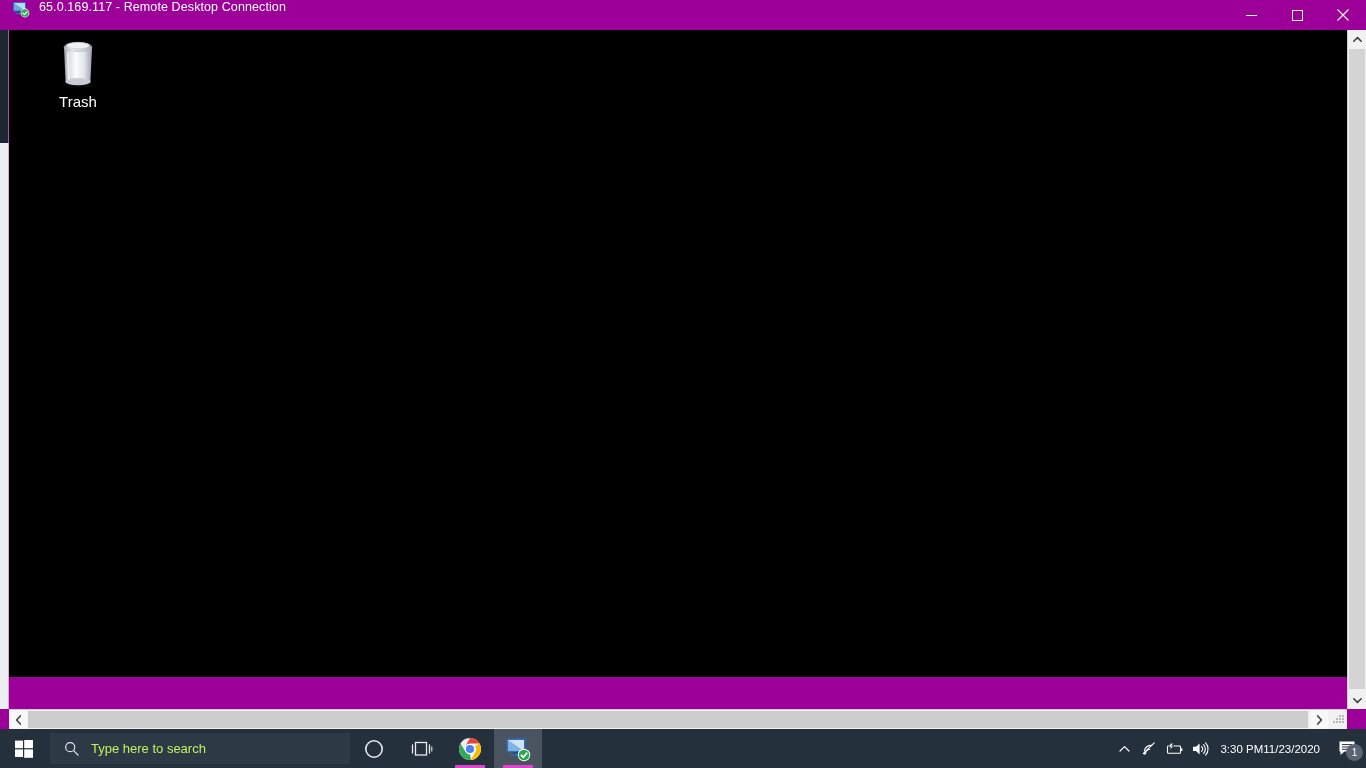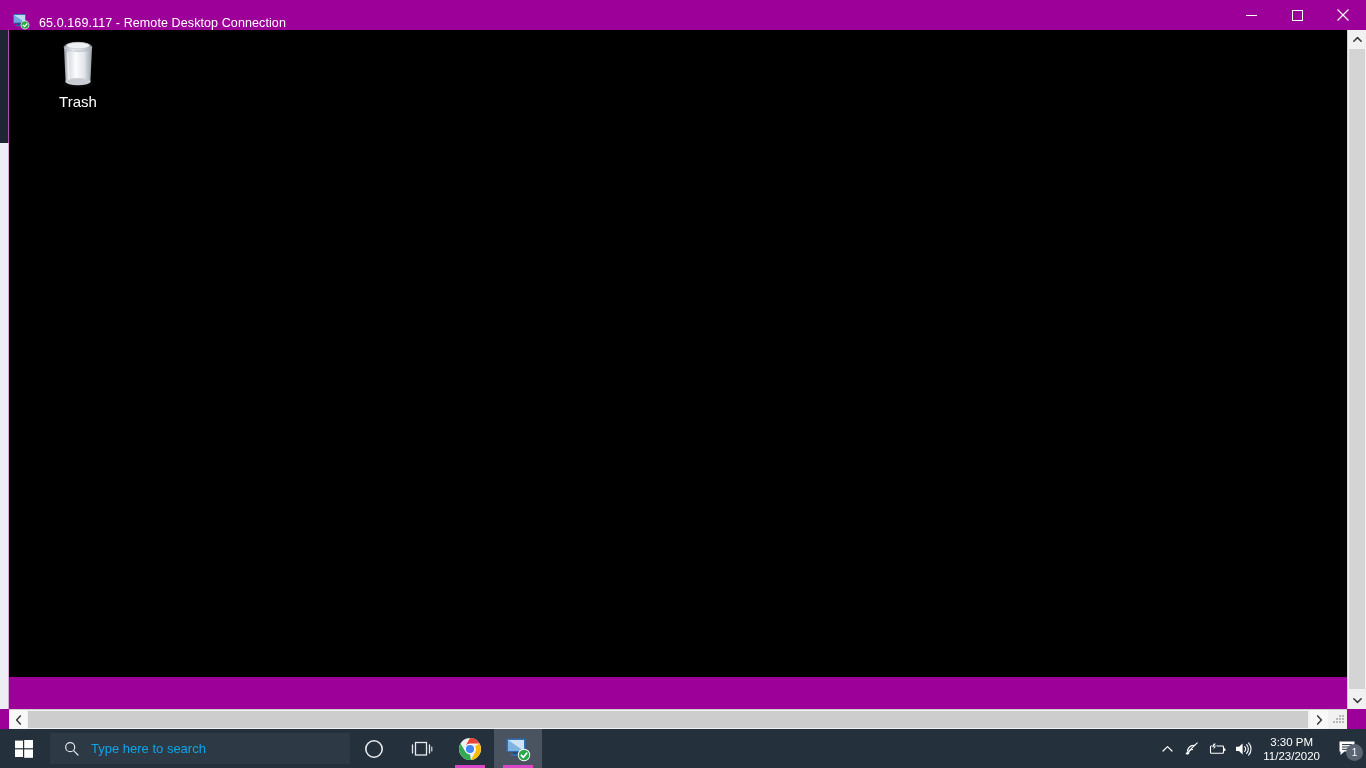--- a/index.html
+++ b/index.html
@@ -15,21 +15,21 @@
     position:absolute; left:0; top:0;
     width:1366px; height:729px;
     background:#9c0099;
   }
 
   
   #titlebar {
     position:absolute; left:0; top:0;
     width:1366px; height:30px;
     background:#9c0099;
-    display:flex; align-items:flex-end;border-radius:11px;
+    display:flex; align-items:flex-start;border-radius:11px;
   }
   #titlebar-icon {
     width:18px; height:18px;
     margin-left:12px; margin-right:9px;
     position:relative; flex:0 0 auto;
   }
   #titlebar-title {
     color:#ffffff;
     font-size:12.5px;
     letter-spacing:0.1px;
@@ -148,21 +148,21 @@
     flex:0 0 auto;
   }
   #search-box {
     width:300px; height:31px;
     margin-left:2px;
     background:#2d3a46;
     display:flex; align-items:center;
     flex:0 0 auto;
   }
   #search-icon { margin-left:14px; margin-right:12px; display:flex; }
-  #search-placeholder { color:#0ea5e9; font-size:13px; }
+  #search-placeholder { color:#bef264; font-size:13px; }
 
   .taskbar-btn {
     width:48px; height:39px;
     display:flex; align-items:center; justify-content:center;
     position:relative; flex:0 0 auto;
   }
   #taskbtn-rdp { background:#4a5360; }
   .tb-underline {
     position:absolute; bottom:0; left:9px;
     width:30px; height:3px;
@@ -172,21 +172,21 @@
 
   #tray {
     display:flex; align-items:center; height:39px; flex:0 0 auto;
   }
   .tray-icon {
     width:25px; height:39px;
     display:flex; align-items:center; justify-content:center;
     flex:0 0 auto;
   }
   #tray-clock {
-    display:flex; flex-direction:column;
+    display:flex; flex-direction:row;
     align-items:center; justify-content:center;
     height:39px; padding:0 10px 0 8px;
     color:#ffffff; font-size:11.5px; line-height:14px;
     flex:0 0 auto;
   }
   #tray-notification {
     width:36px; height:39px;
     display:flex; align-items:center; justify-content:center;
     position:relative; flex:0 0 auto;
   }

